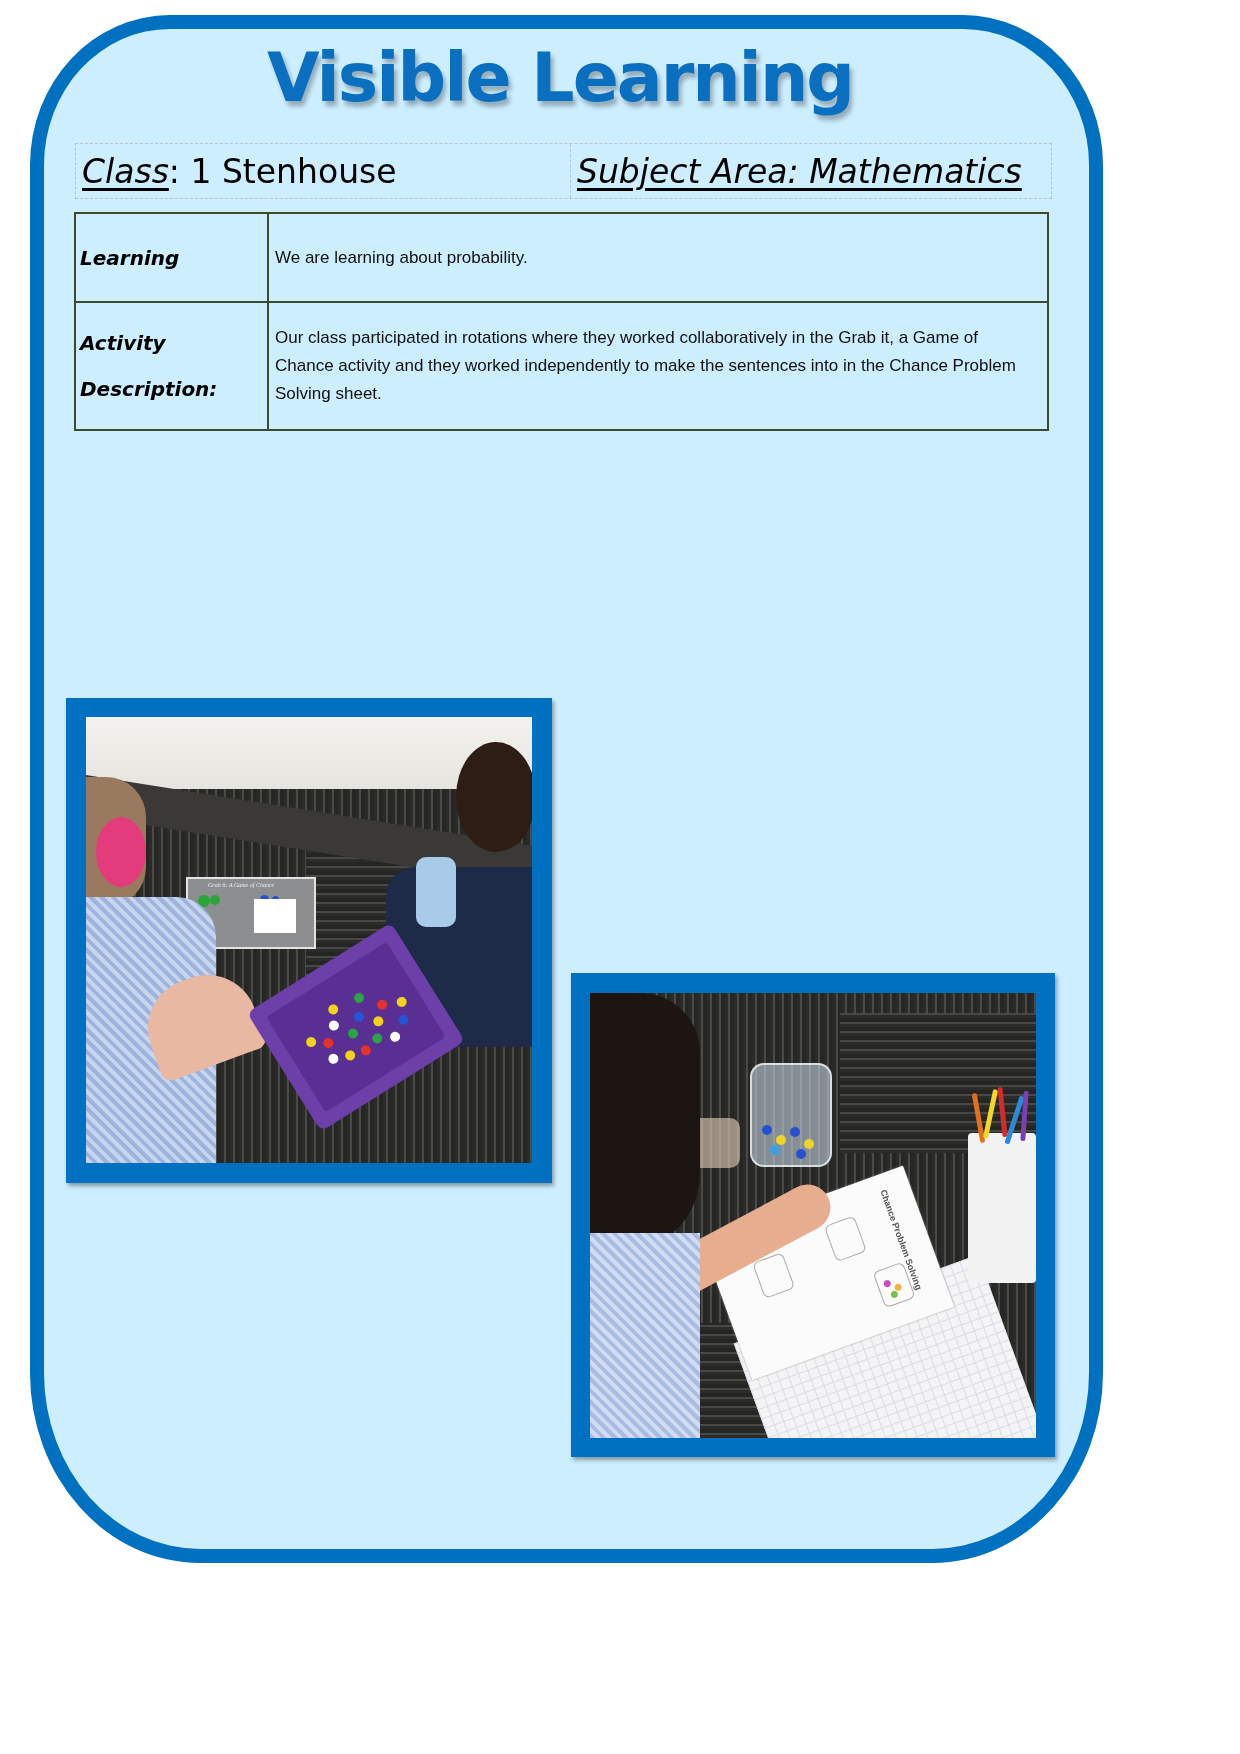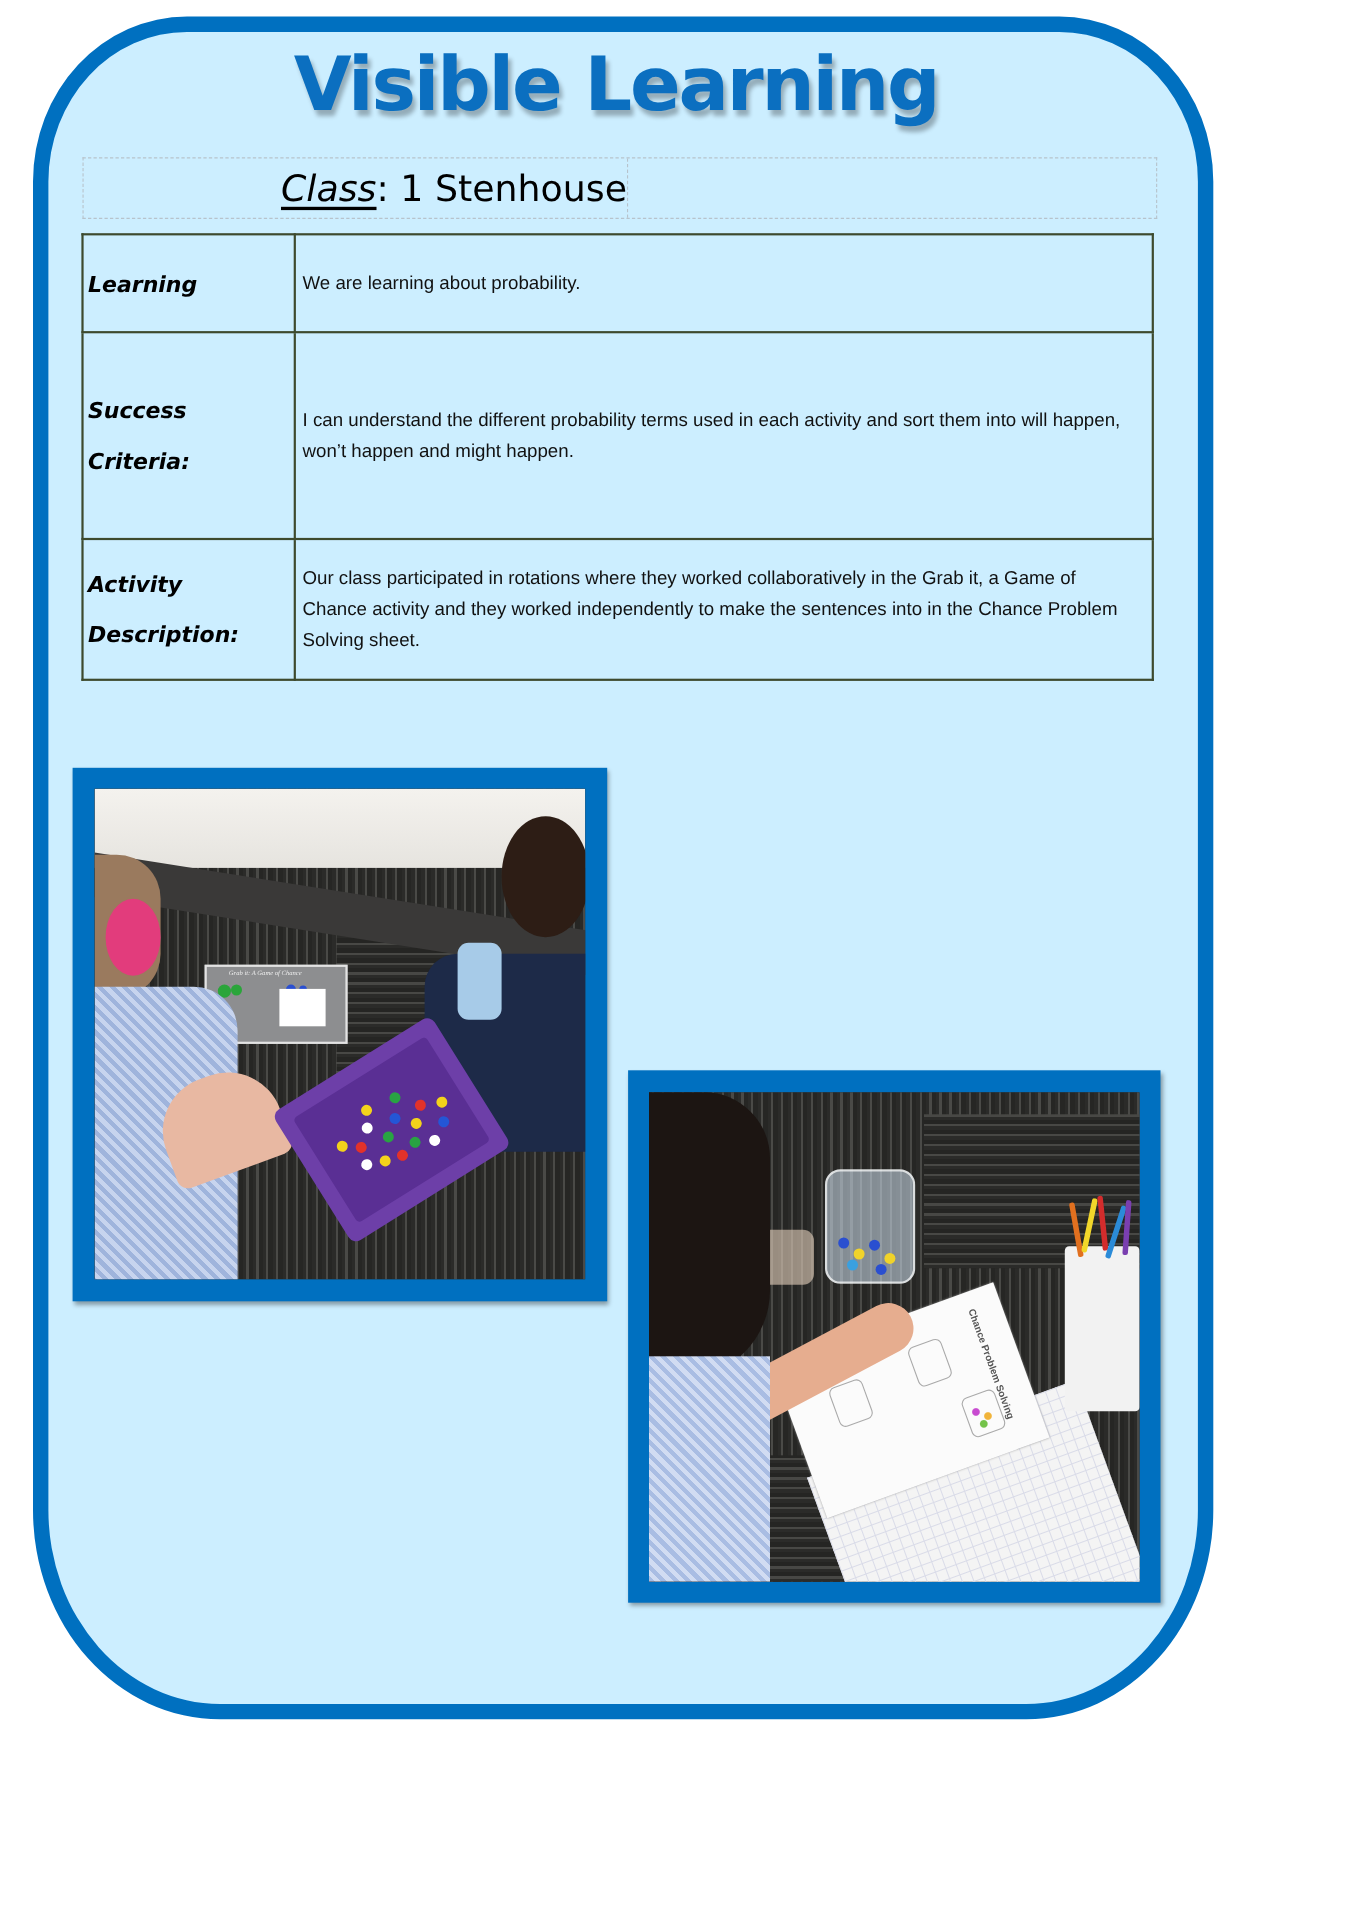--- a/index.html
+++ b/index.html
@@ -14,21 +14,21 @@
   .title {
     position:absolute; left:0; top:44px; width:1120px; text-align:center;
     font-family:"DejaVu Sans", sans-serif; font-weight:bold; font-size:68px; letter-spacing:-2px;
     color:#0b6fc0; text-shadow:3px 5px 4px rgba(0,0,0,0.28); line-height:1;
   }
   .meta-row {
     position:absolute; left:75px; top:143px; width:975px; height:54px;
     border:1px dashed #b7c3cc; display:flex;
   }
   .meta-cell { position:relative; height:100%; display:flex; align-items:center; }
-  .meta-left { width:488px; padding-left:6px; border-right:1px dashed #b7c3cc;justify-content:flex-end; }
+  .meta-left { width:488px; padding-left:6px; border-right:1px dashed #b7c3cc; }
   .meta-right { flex:1; padding-left:6px; }
   .meta-text { font-family:"DejaVu Sans", sans-serif; font-size:33px; color:#000; }
   .u-italic { font-style:italic; text-decoration:underline; text-underline-offset:5px; text-decoration-thickness:3px; }
   table.info {
     position:absolute; left:74px; top:212px; width:975px; border-collapse:collapse;
   }
   table.info td { border:2px solid #3d4a2e; vertical-align:middle; }
   td.lbl {
     width:186px; padding-left:4px; font-family:"DejaVu Sans", sans-serif; font-weight:bold; font-style:italic;
     font-size:20px; color:#000; line-height:46px;
@@ -79,34 +79,30 @@
 <div class="panel"></div>
 
 <div class="title">Visible Learning</div>
 
 <div class="meta-row">
   <div class="meta-cell meta-left">
     <span class="meta-text">
       <span class="u-italic">Class</span><span>: 1 Stenhouse</span>
     </span>
   </div>
+  <div class="meta-cell meta-right">
+    <span class="meta-text u-italic">Subject Area: Mathematics</span>
+  </div>
 </div>
 
 <table class="info">
   <tbody>
       <tr style="height:89px">
     <td class="lbl">Learning</td>
     <td class="val">We are learning about probability.</td>
-  </tr>
-  <tr style="height:188px">
-    <td class="lbl">
-      <div>Success</div>
-      <div>Criteria:</div>
-    </td>
-    <td class="val">I can understand the different probability terms used in each activity and sort them into will happen, won’t happen and might happen.</td>
   </tr>
   <tr style="height:128px">
     <td class="lbl">
       <div>Activity</div>
       <div>Description:</div>
     </td>
     <td class="val">Our class participated in rotations where they worked collaboratively in the Grab it, a Game of Chance activity and they worked independently to make the sentences into in the Chance Problem Solving sheet.</td>
   </tr>
 </tbody>
   </table>

